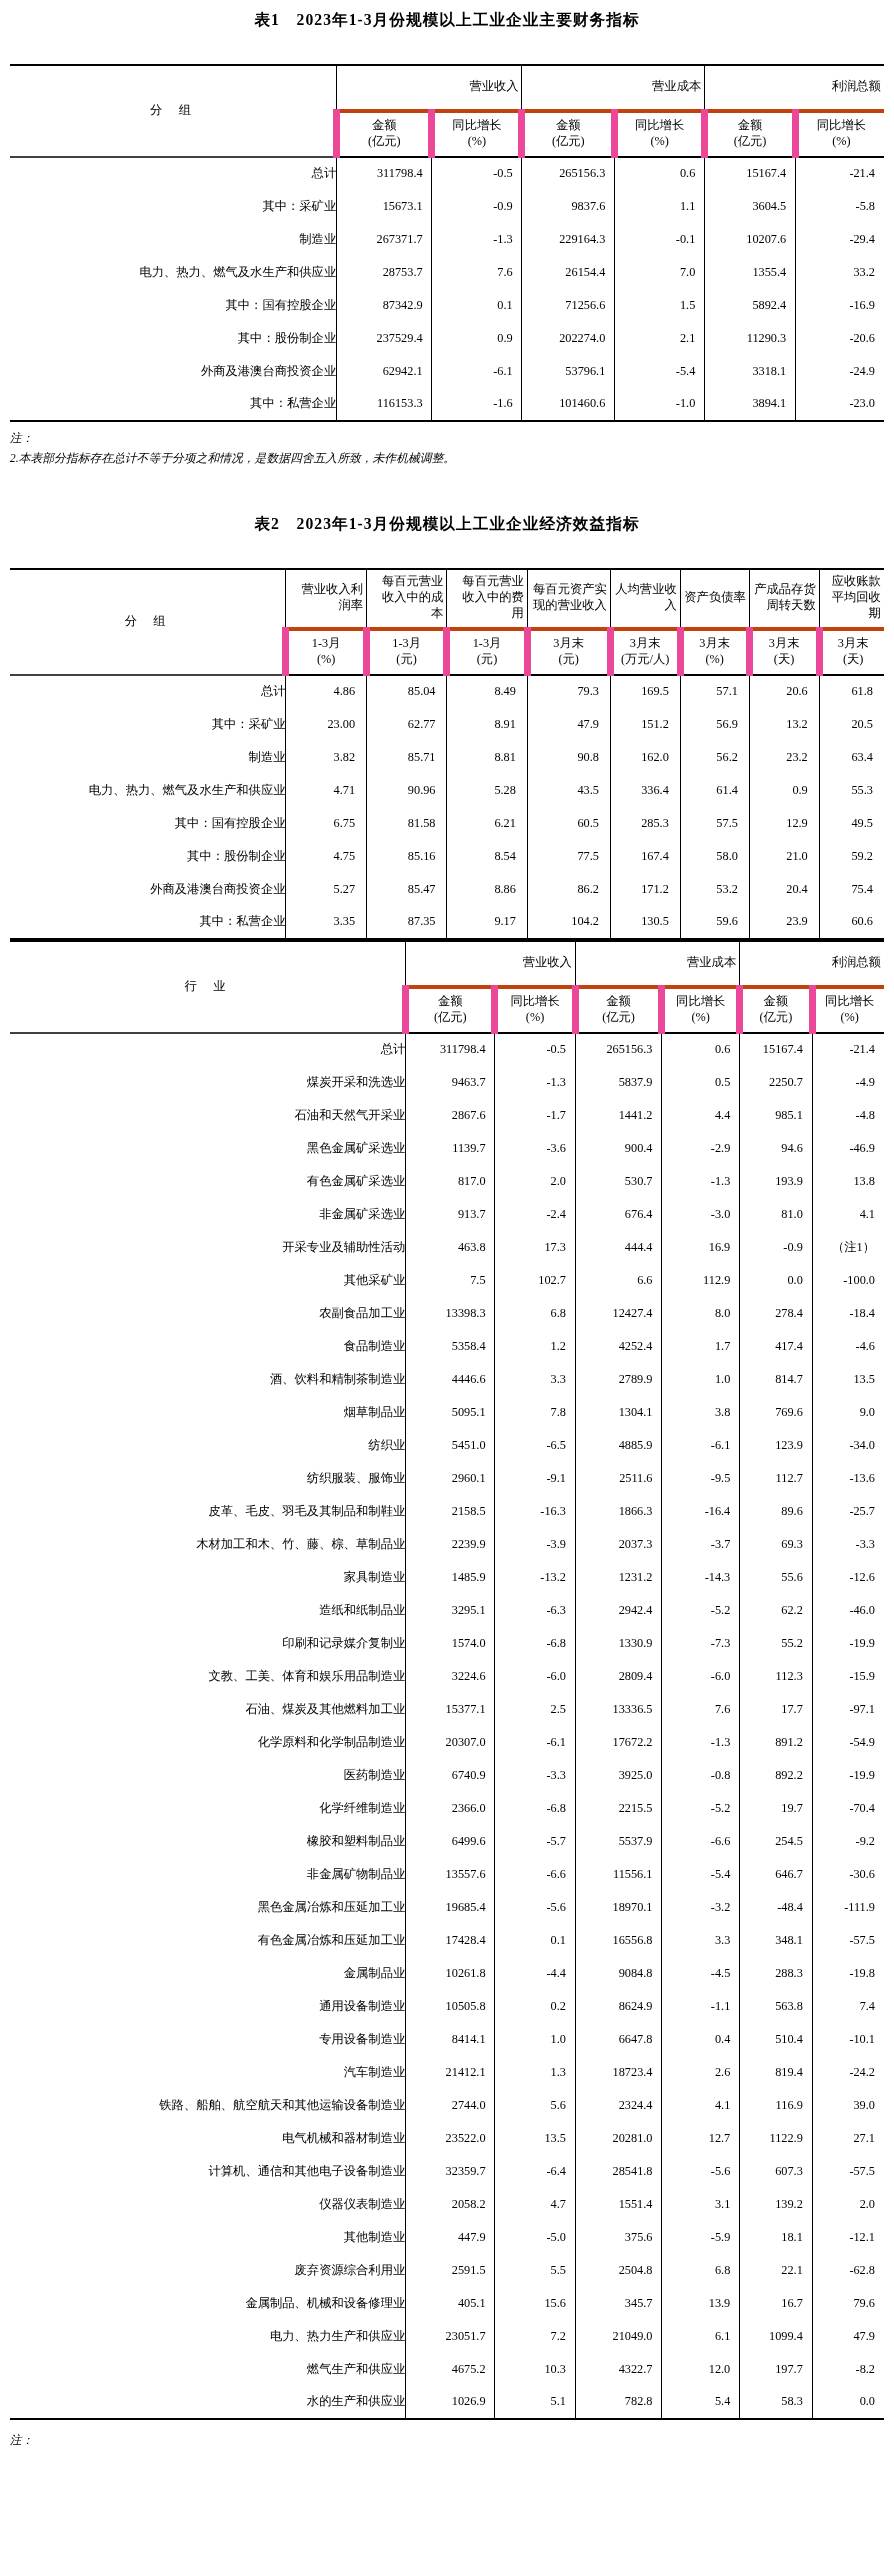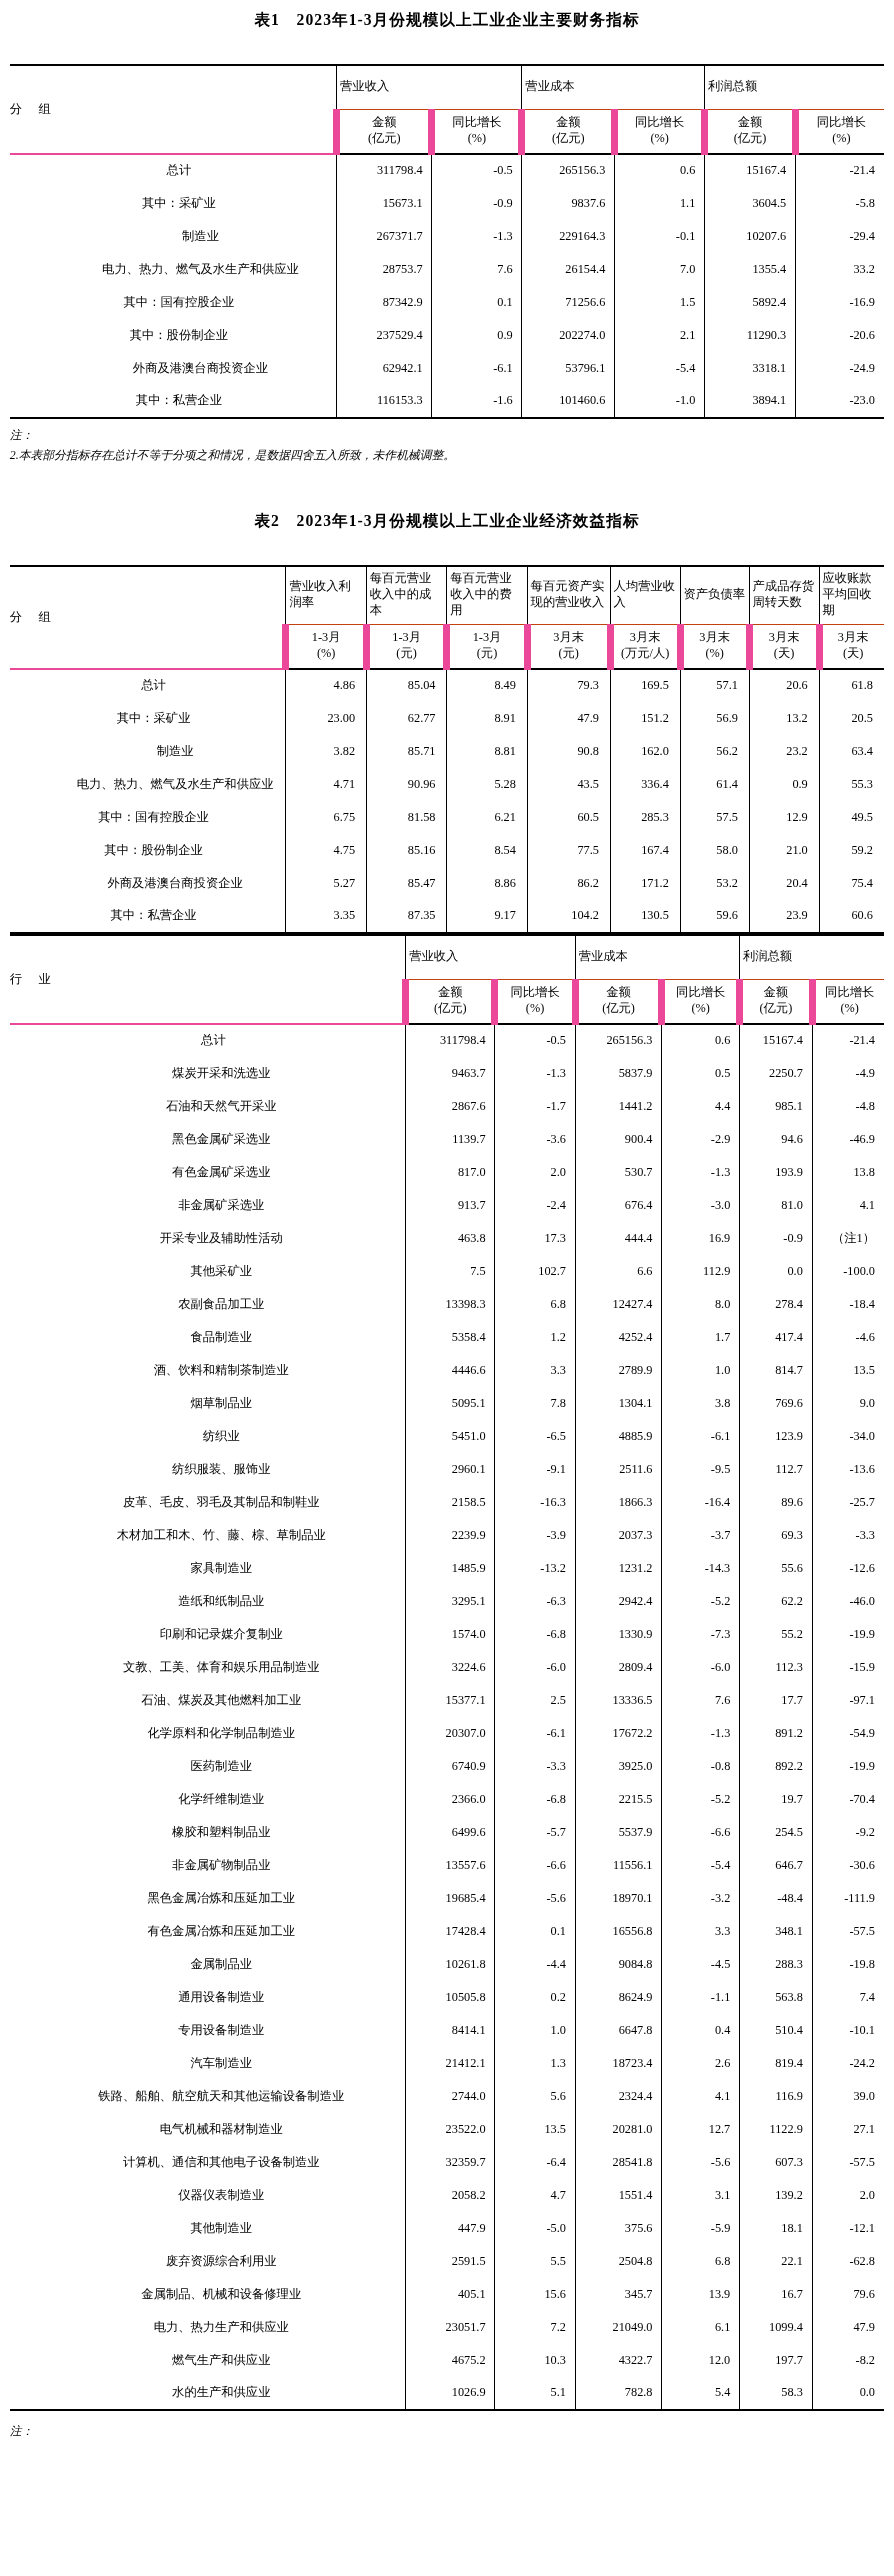--- a/index.html
+++ b/index.html
@@ -27,45 +27,45 @@
     border-bottom:2.9px solid #000;
   }
   .stat-table th,.stat-table td{
     font-weight:normal;
     font-size:12.3px;
     padding:0;
     vertical-align:middle;
   }
   
   .label-head{
-    text-align:left;
+    text-align:center;
     letter-spacing:2px;
-    border-bottom:2px solid #ec4899;
+    border-bottom:2px solid #404040;
   }
   th.grp{
     border-left:1px solid #000;
-    border-bottom:1px solid #c2410c;
-    text-align:left;
+    border-bottom:4px solid #c2410c;
+    text-align:right;
     height:39px;
     padding:2px 2.9px;
     line-height:1.3;
   }
   .t2 th.grp{height:53px;}
   .sub-row th.sub{
     border-left:7px solid #ec4899;
     border-bottom:2px solid #000;
     text-align:center;
     height:39px;
     line-height:1.3;
     padding:2px 2px;
   }
   
   .stat-table tbody tr{height:33px;}
   td.row-label{
-    text-align:center;
+    text-align:right;
     padding-left:11.8px;
     white-space:nowrap;
     overflow:hidden;
   }
   td.row-label.ind1{padding-left:55px;}
   .t3 td.row-label.ind1{padding-left:27.5px;}
   td.val{
     border-left:1px solid #000;
     text-align:right;
     padding-right:8.8px;

